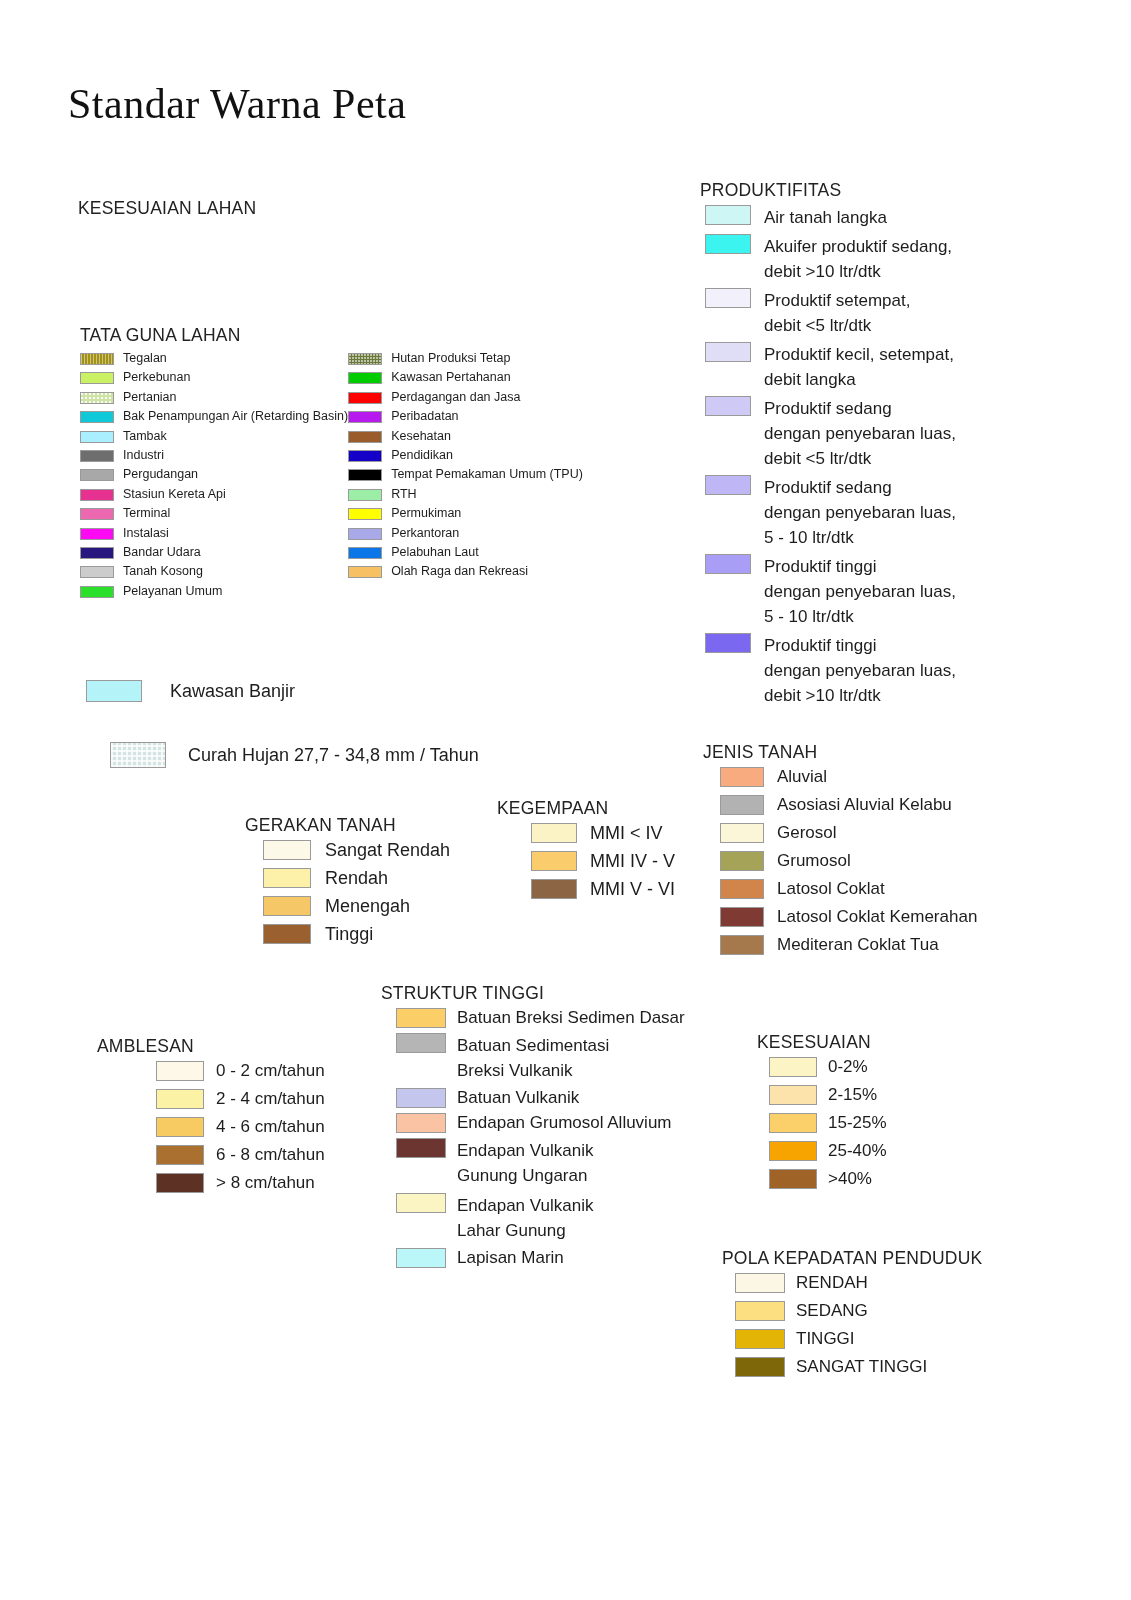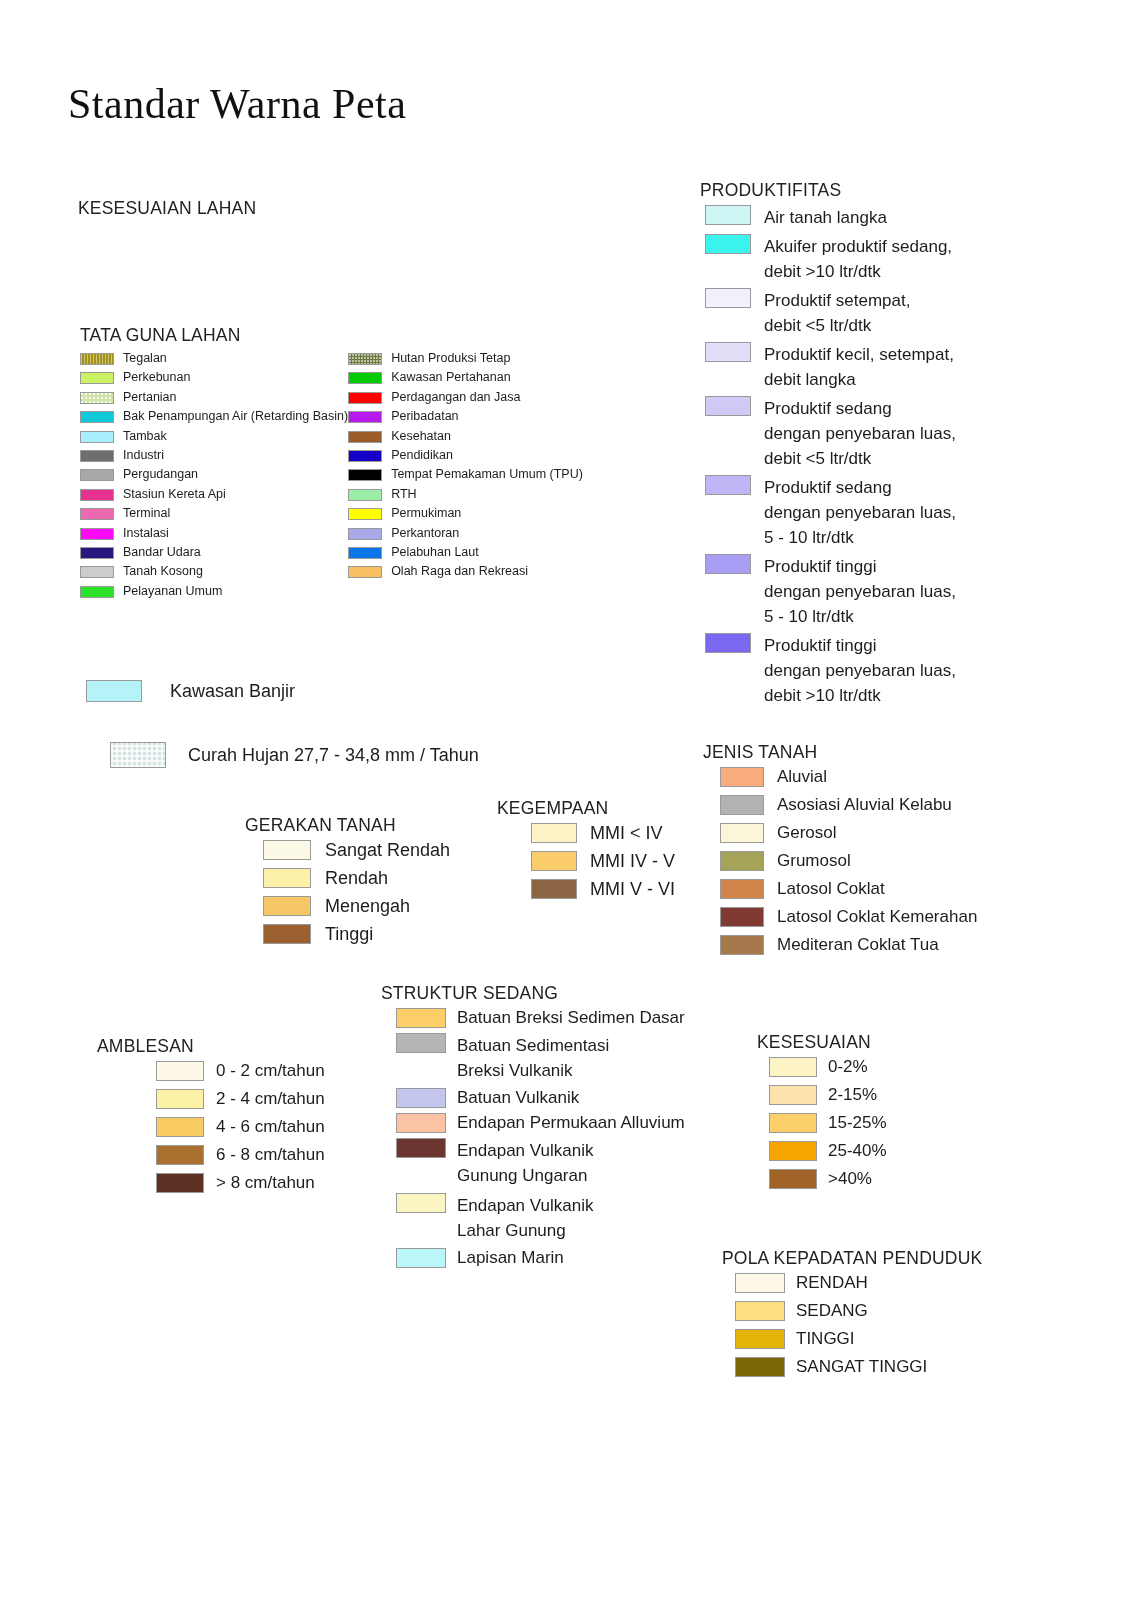--- a/index.html
+++ b/index.html
@@ -367,38 +367,38 @@
         <span class="lbl">6 - 8 cm/tahun</span>
       </div>
       <div class="row">
         <span class="sw" style="background-color: rgb(93, 50, 36);"></span>
         <span class="lbl">&gt; 8 cm/tahun</span>
       </div>
     </div>
 </div>
 
 <div class="block" id="geologi">
-  <div class="sec-title">STRUKTUR SEDANG</div>
+  <div class="sec-title">STRUKTUR TINGGI</div>
   <div class="rows" id="geologi-rows">
       <div class="row">
         <span class="sw" style="background-color: rgb(251, 206, 103);"></span>
         <span class="lbl">Batuan Breksi Sedimen Dasar</span>
       </div>
       <div class="row two">
         <span class="sw" style="background-color: rgb(181, 181, 181);"></span>
         <span class="lbl two">Batuan Sedimentasi
 Breksi Vulkanik</span>
       </div>
       <div class="row">
         <span class="sw" style="background-color: rgb(197, 198, 238);"></span>
         <span class="lbl">Batuan Vulkanik</span>
       </div>
       <div class="row">
         <span class="sw" style="background-color: rgb(250, 196, 164);"></span>
-        <span class="lbl">Endapan Permukaan Alluvium</span>
+        <span class="lbl">Endapan Grumosol Alluvium</span>
       </div>
       <div class="row two">
         <span class="sw" style="background-color: rgb(109, 53, 48);"></span>
         <span class="lbl two">Endapan Vulkanik
 Gunung Ungaran</span>
       </div>
       <div class="row two">
         <span class="sw" style="background-color: rgb(251, 245, 195);"></span>
         <span class="lbl two">Endapan Vulkanik
 Lahar Gunung</span>

